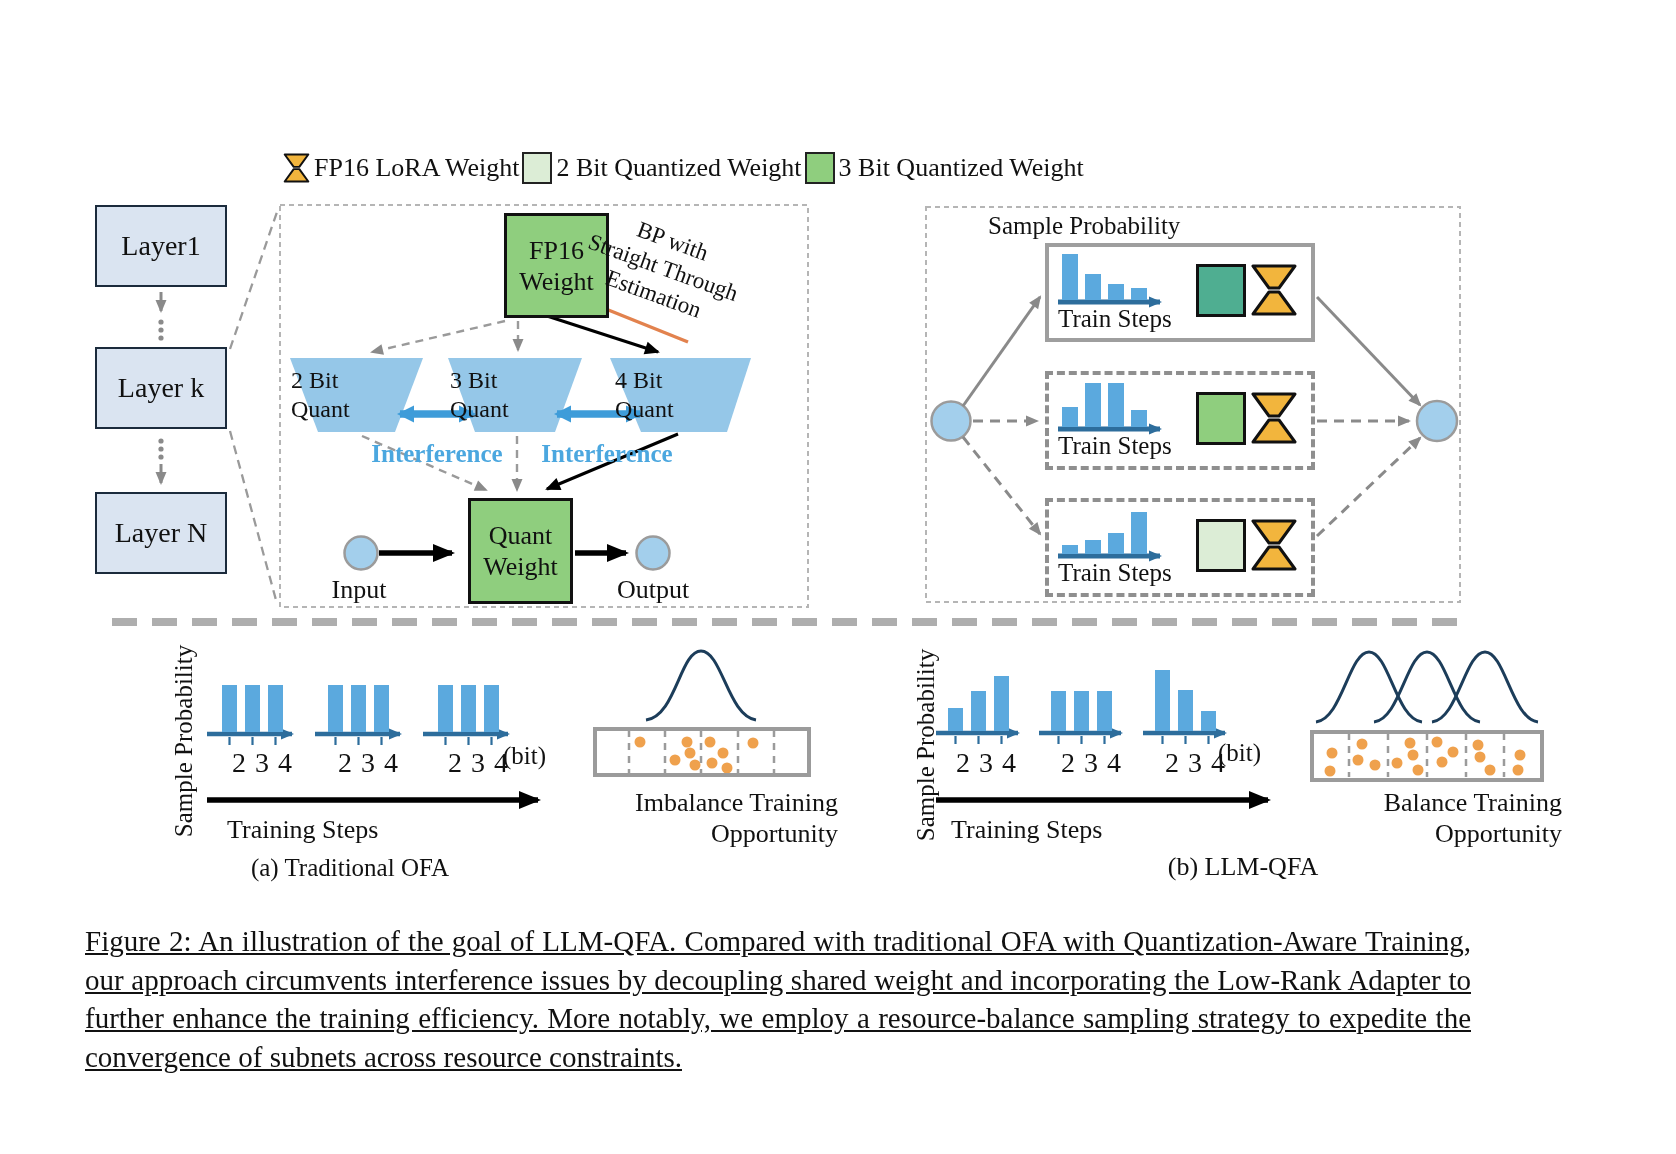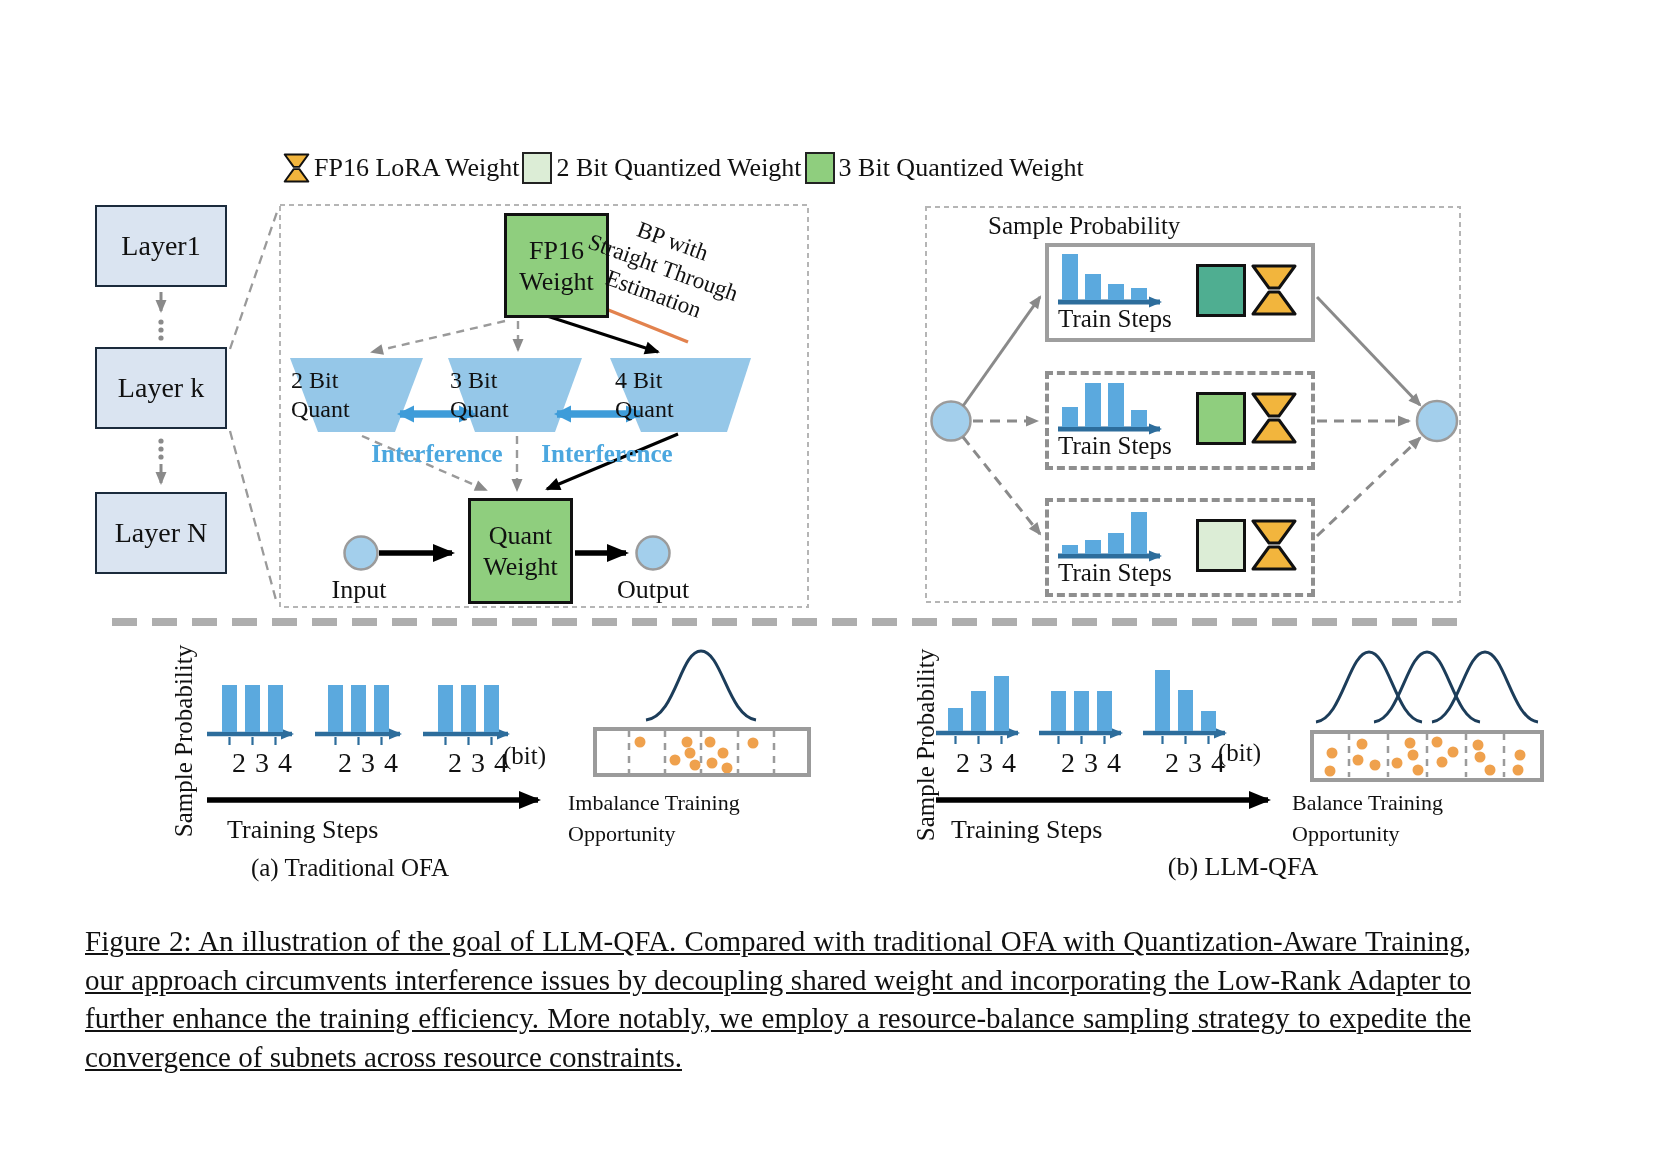--- a/index.html
+++ b/index.html
@@ -13,21 +13,21 @@
              display:flex;align-items:center;justify-content:center;font-size:28px;}
   .green-box{width:99px;border:3px solid #111;background:#8FCE7E;display:flex;align-items:center;
              justify-content:center;font-size:26px;line-height:31px;text-align:center;}
   .train-box{width:262px;height:91px;background:transparent;}
   .adapter-square{width:44px;height:47px;border:3px solid #111;}
   .bar{position:absolute;bottom:0;background:#5BA9DE;}
   .bars{position:absolute;height:70px;}
   .tick-row{font-size:28px;width:78px;text-align:right;word-spacing:2px;}
   .vlabel{width:240px;text-align:center;font-size:25px;transform:rotate(-90deg);transform-origin:center;}
   .interference{font-size:25px;font-weight:bold;color:#4BA7DF;width:160px;text-align:center;}
-  .result-label{width:270px;text-align:left;font-size:22px;line-height:31px;}
+  .result-label{width:270px;text-align:right;font-size:26px;line-height:31px;}
   .opp-rect{background:transparent;border:4px solid #9B9B9B;}
   .legend-row{display:flex;align-items:center;gap:3px;font-size:26px;height:40px;}
   .legend-item{display:flex;align-items:center;gap:4px;white-space:nowrap;}
   .swatch{width:26px;height:28px;border:2.5px solid #222;}
   .trap-label{width:130px;text-align:left;font-size:24px;line-height:29px;}
   .train-label{font-size:25px;}
   #figure-caption{width:1386px;font-size:29px;line-height:38.5px;text-align:justify;text-decoration:underline;}
 </style>
 </head>
 <body>

